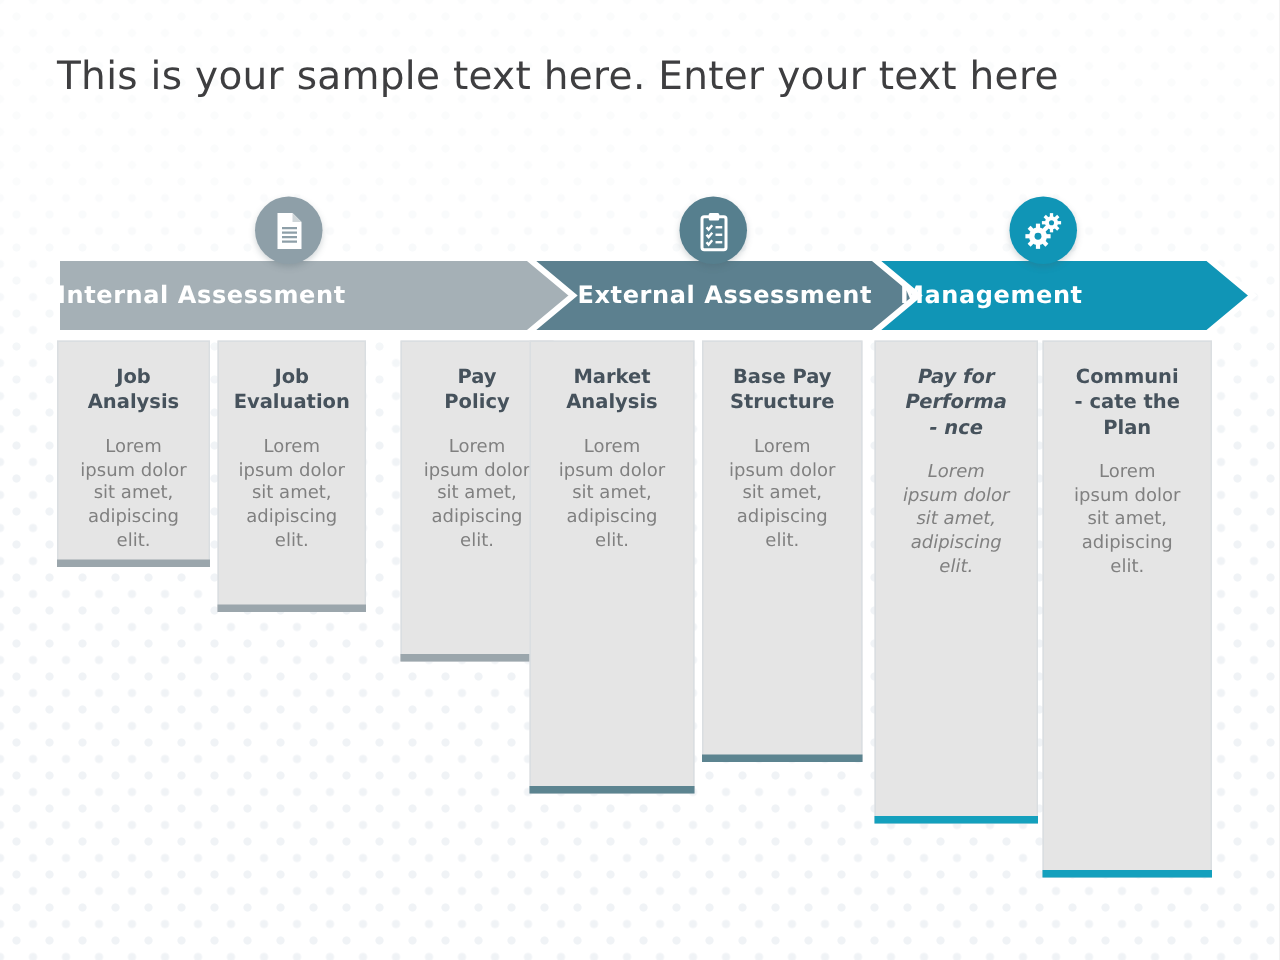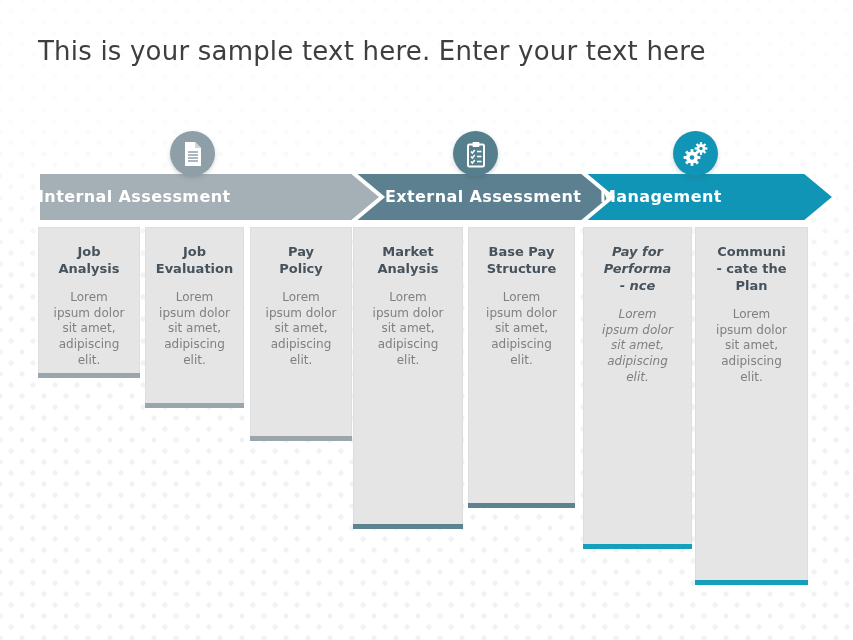--- a/index.html
+++ b/index.html
@@ -49,21 +49,21 @@
     margin-top:16px;font-size:13px;font-weight:bold;color:#46525c;
     line-height:1.3;white-space:pre-line;padding:0 4px;
   }
   .card-body{
     margin-top:12px;font-size:12px;color:#808080;line-height:1.32;
     white-space:pre-line;padding:0 4px;
   }
   .card-bar{position:absolute;left:-1px;right:-1px;bottom:-1px;height:5px;}
   .c0{left:38px;width:102px;height:151px;}
   .c1{left:145px;width:99px;height:181px;}
-  .c2{left:250px;width:102px;height:214px;}
+  .c2{left:267px;width:102px;height:214px;}
   .c3{left:353px;width:110px;height:302px;}
   .c4{left:468px;width:107px;height:281px;}
   .c5{left:583px;width:109px;height:322px;font-style:italic;}
   .c6{left:695px;width:113px;height:358px;}
 </style>
 </head>
 <body>
 
 <div class="slide">
 

